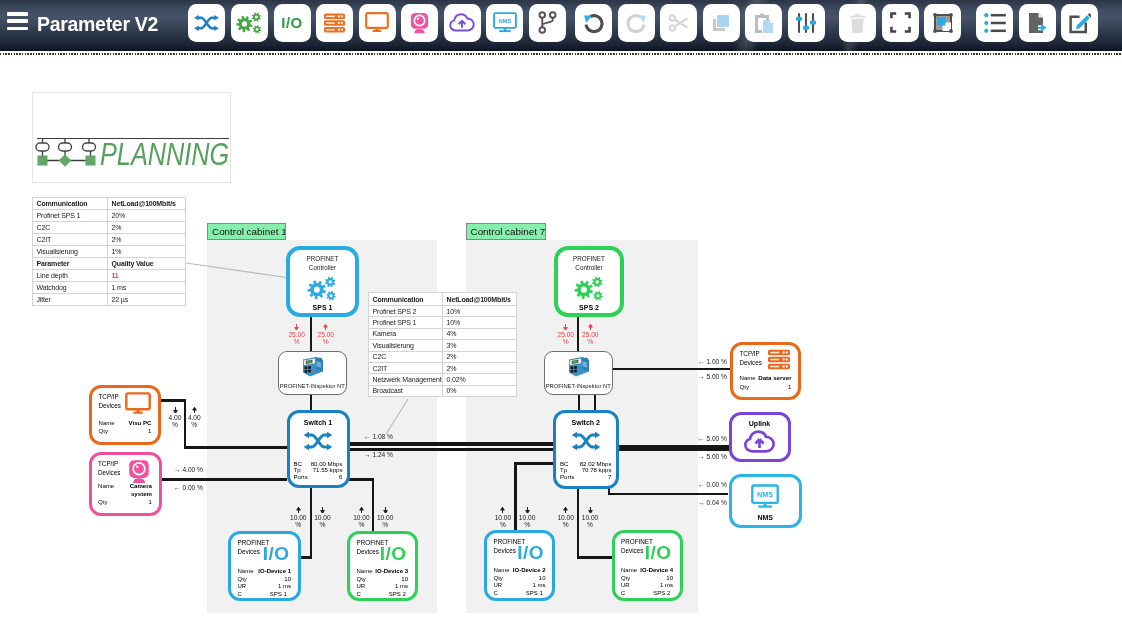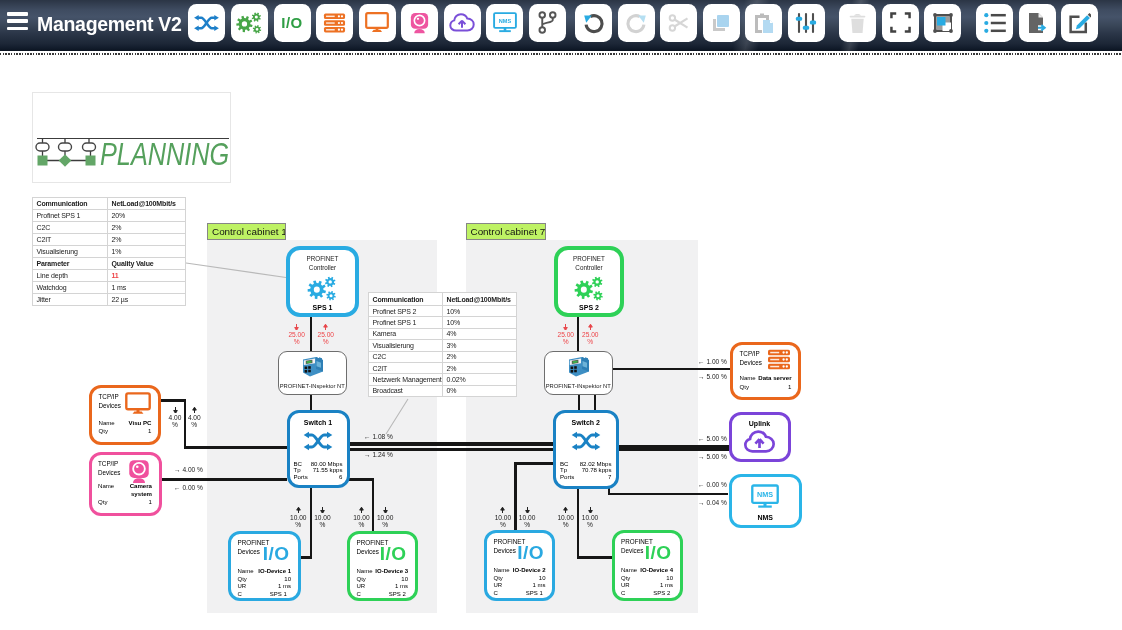--- a/index.html
+++ b/index.html
@@ -17,39 +17,39 @@
       display:flex;align-items:center;justify-content:center;}
   #dots{left:0;top:53px;width:1122px;height:2.4px;
     background:repeating-linear-gradient(90deg,#383838 0 1.4px,#fff 1.4px 2.75px);}
   
   .node{position:absolute;background:#fff;box-sizing:border-box;}
   .lbl{position:absolute;font-size:6.6px;color:#1a1a1a;white-space:nowrap;}
   .vlbl{position:absolute;font-size:6.6px;color:#1a1a1a;text-align:center;line-height:1.1;white-space:pre-line;}
   .red{color:#ee4347;}
   .ln{position:absolute;background:#161616;}
   .cab{position:absolute;background:#f1f1f2;}
-  .cabl{position:absolute;background:#bef264;border:1px solid #868686;box-sizing:border-box;
+  .cabl{position:absolute;background:#86efac;border:1px solid #868686;box-sizing:border-box;
         font-size:9.9px;color:#111;padding:2px 0 0 4px;white-space:nowrap;overflow:hidden;}
   table.t{border-collapse:collapse;background:#fff;font-size:7px;color:#222;table-layout:fixed;letter-spacing:-0.15px;}
   table.t td{border:1px solid #d4d4d4;padding:0 0 0 3.5px;white-space:nowrap;overflow:hidden;}
   .b{font-weight:bold;}
 </style>
 </head>
 <body>
 <div id="page">
 
   <div id="bar" class="abs">
     <div class="streak" style="left:738px;"></div>
     <div class="streak" style="left:846px;width:18px;"></div>
     <div id="ham">
         <span style="top:12px"></span>
         <span style="top:19.4px"></span>
         <span style="top:26.8px"></span>
       </div>
-    <div id="title" class="abs">Management V2</div>
+    <div id="title" class="abs">Parameter V2</div>
 
     <div class="tb" style="left:188px;">
         <svg width="25" height="18" viewBox="0 0 26 18">
 <g stroke="#1d7fc9" stroke-width="2.6" fill="none">
 <path d="M3.8,3.6 H7.6 C11.2,3.6 14.8,14.4 18.4,14.4 H22.2"></path>
 <path d="M3.8,14.4 H7.6 C11.2,14.4 14.8,3.6 18.4,3.6 H22.2"></path>
 </g>
 <g fill="#1d7fc9">
 <path d="M4.9,0.7 L0.1,3.6 L4.9,6.5 Z"></path>
 <path d="M4.9,11.5 L0.1,14.4 L4.9,17.3 Z"></path>

